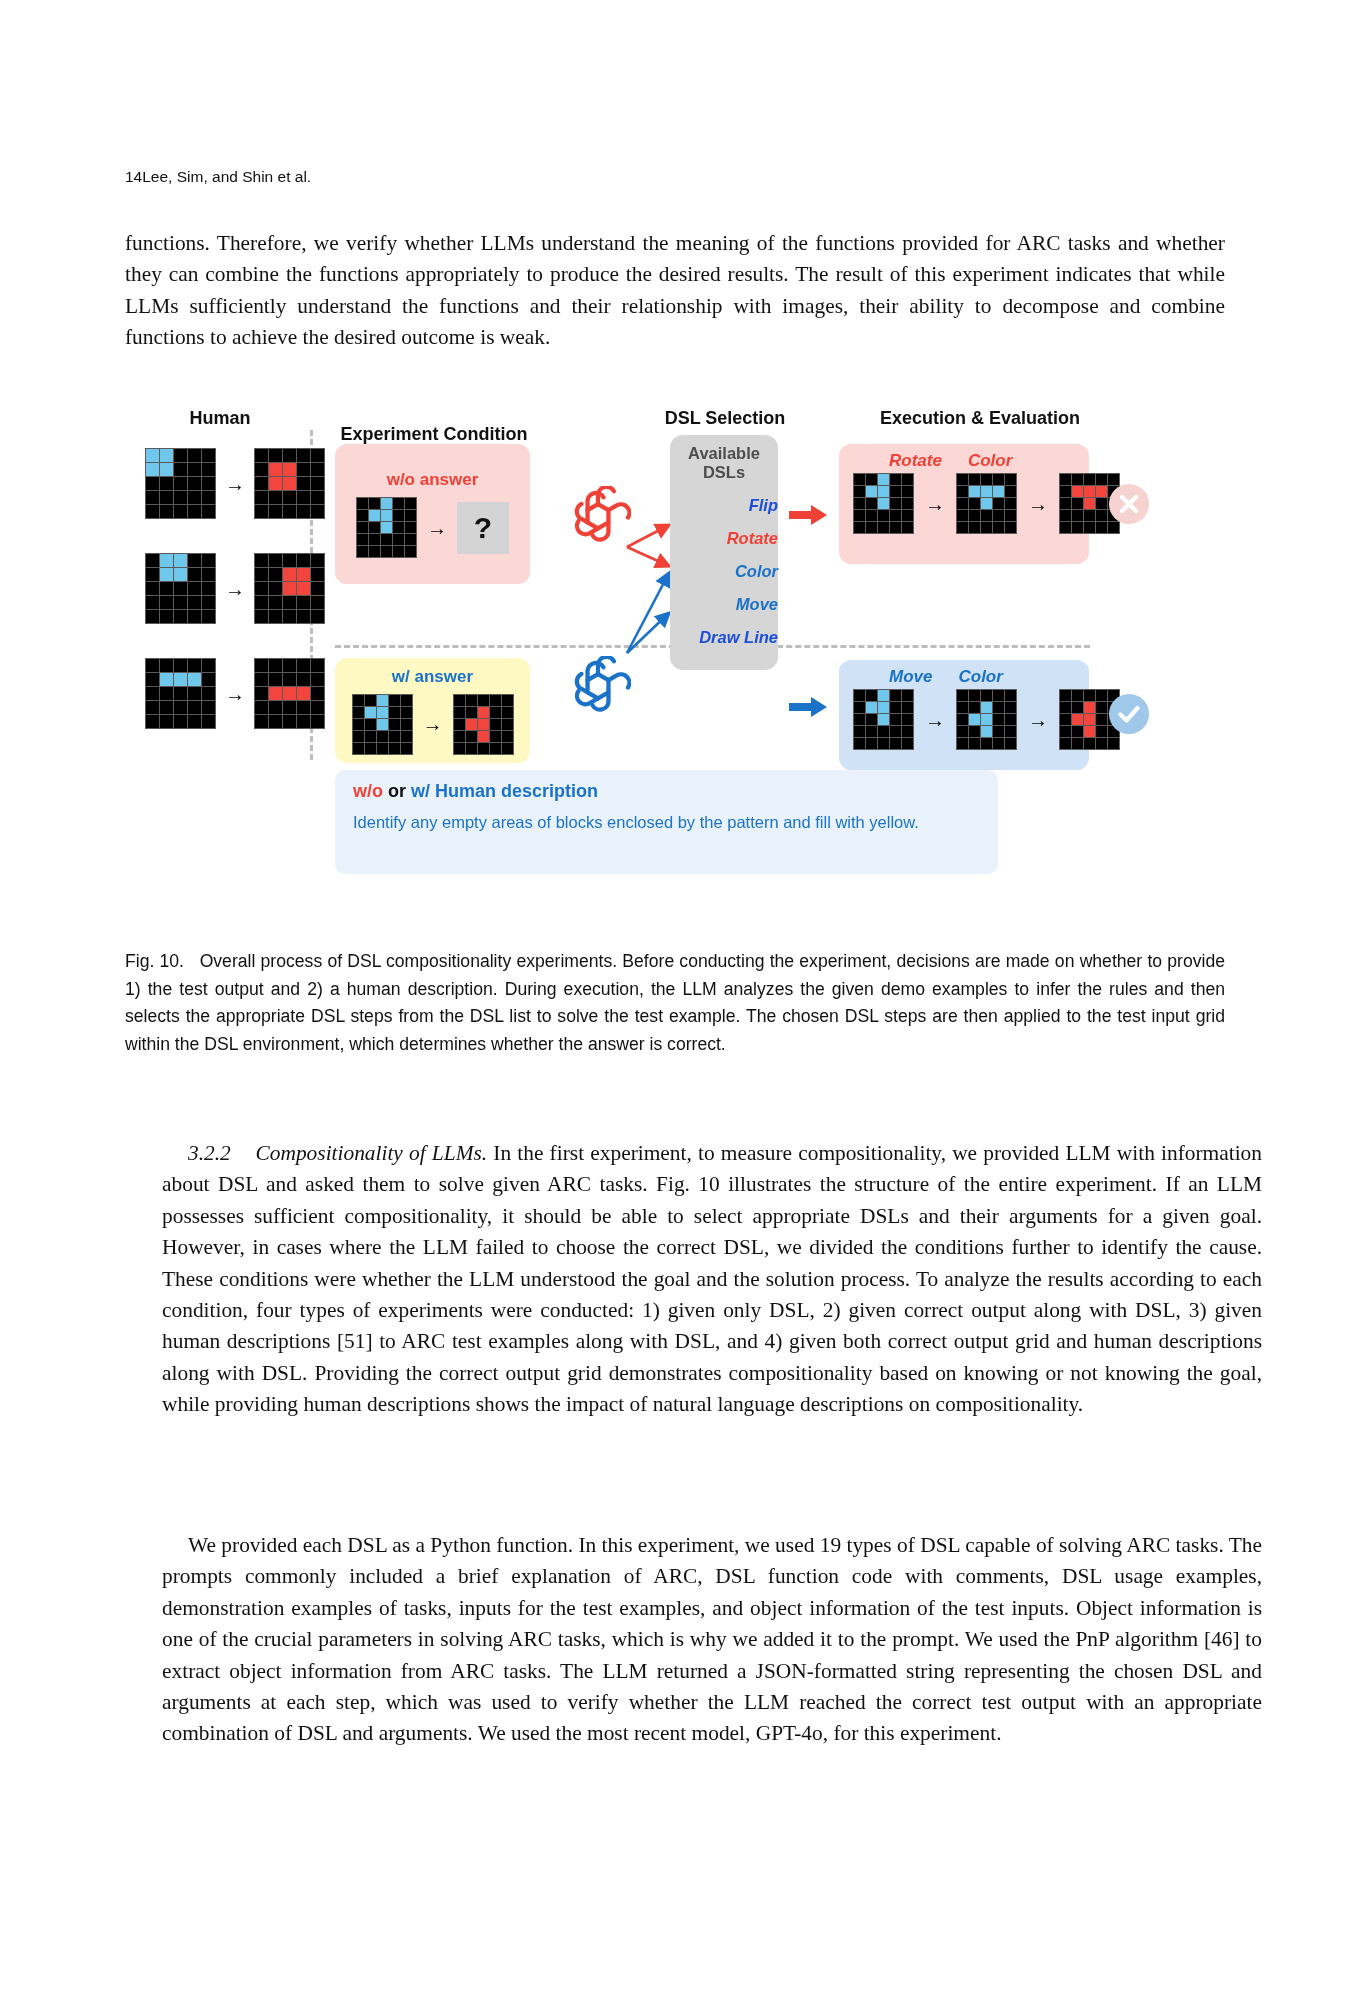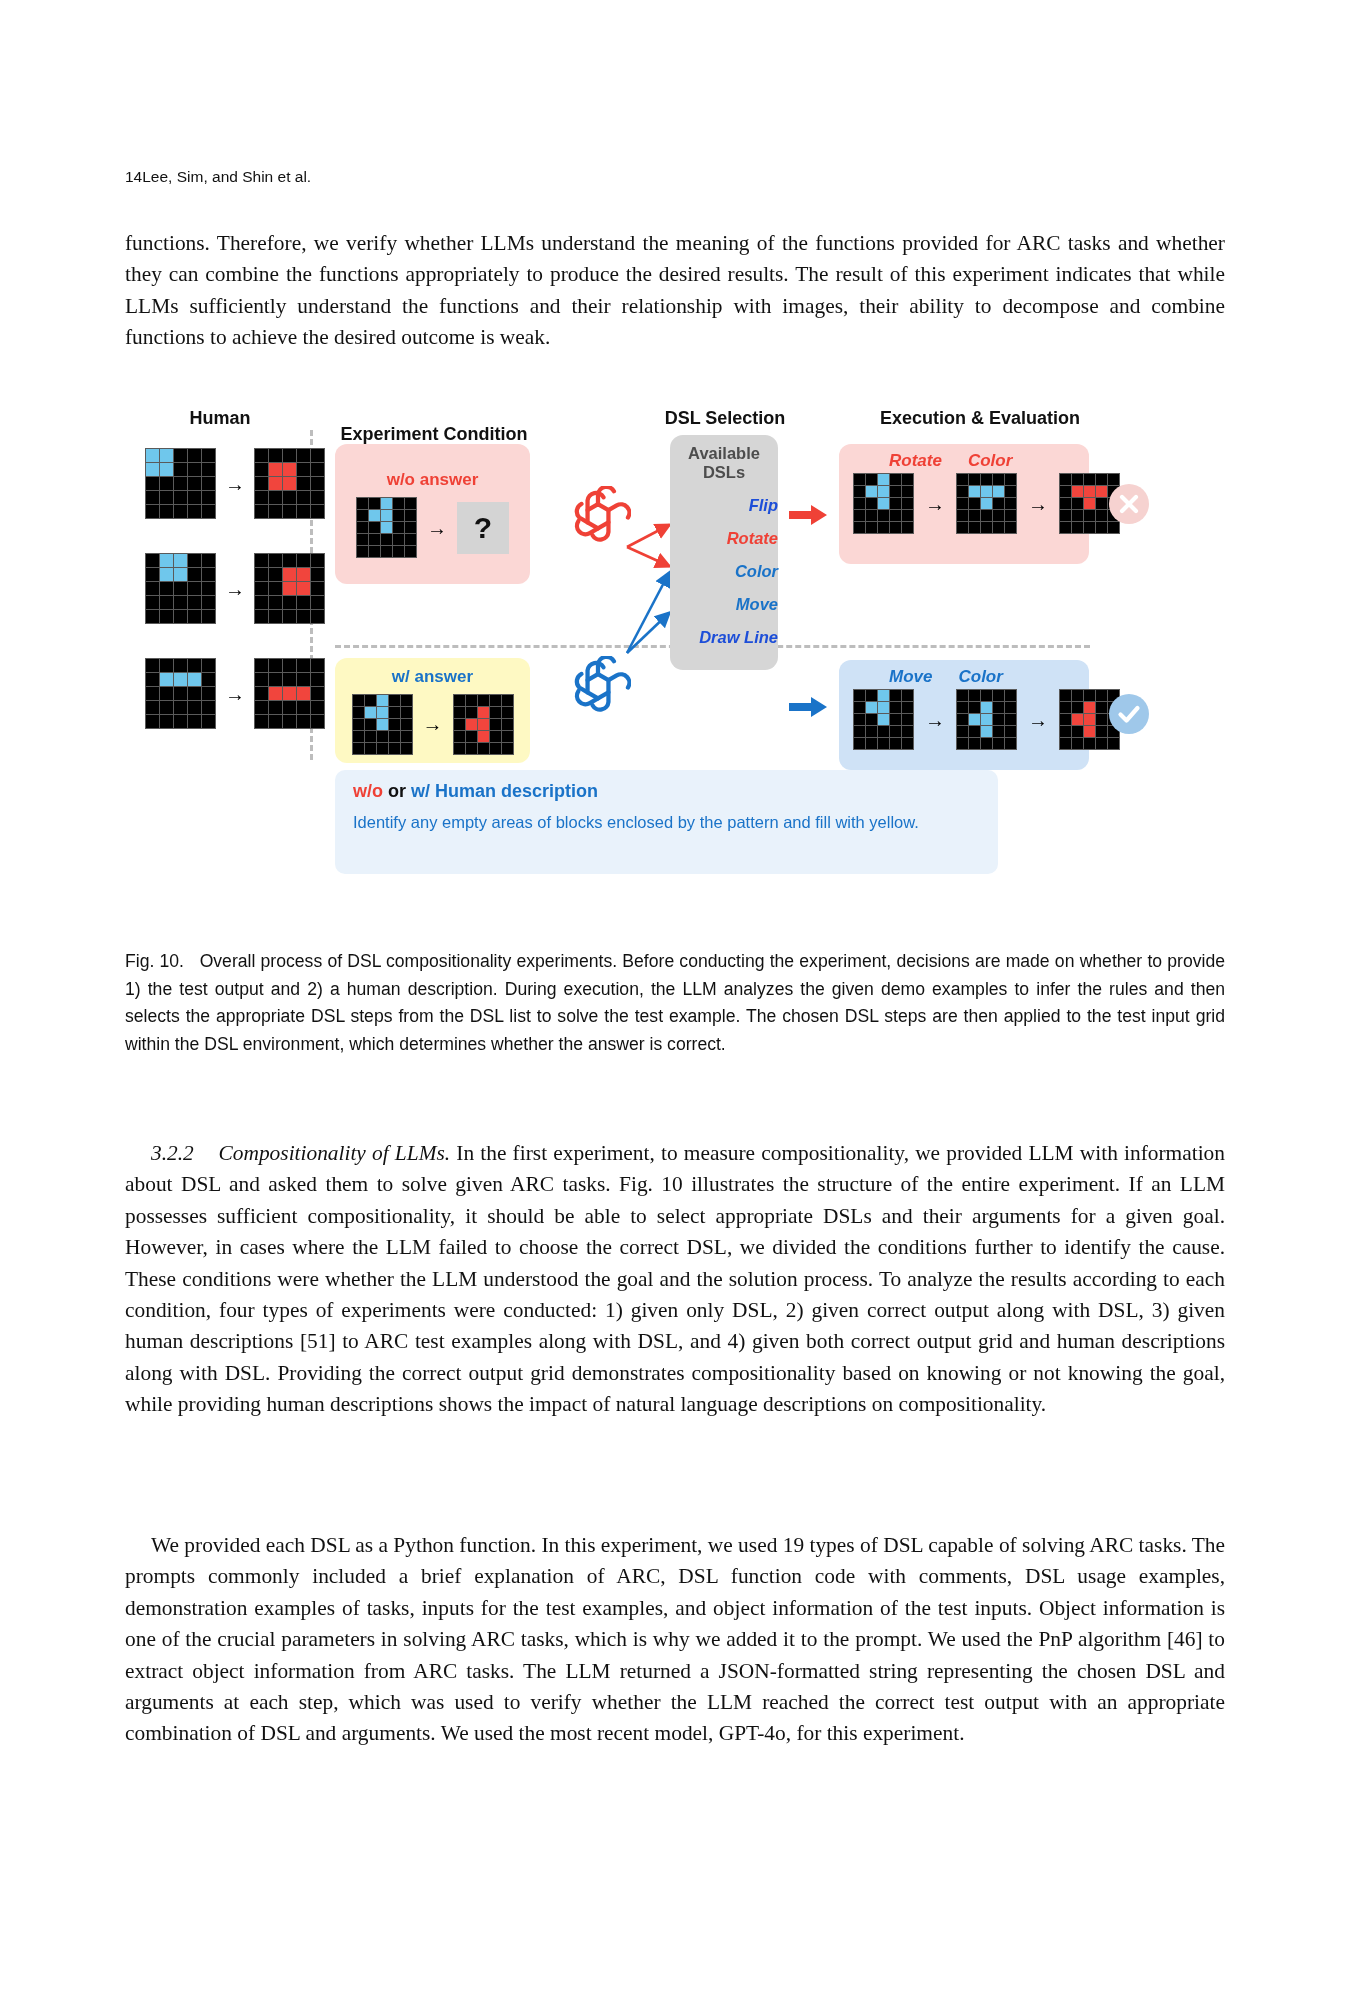--- a/index.html
+++ b/index.html
@@ -33,21 +33,21 @@
     font-size:21.4px;
     line-height:31.4px;
     text-align:justify;
     text-justify:inter-word;
     color:#111;
     hyphens:none;
   }
   #para-top{ top:228px; }
   #sect-322{ top:1138px; }
   #para-last{ top:1530px; }
-  .indent{ text-indent:26px; }
+  .indent{ text-indent:26px;margin-left:37px; }
   .sect-num{ font-style:italic; }
   .sect-title{ font-style:italic; }
 
   
   .figure{
     position:absolute; left:0; top:408px;
     width:1100px; height:505px;
   }
   .fig-inner{position:relative;width:100%;height:100%;}
 

